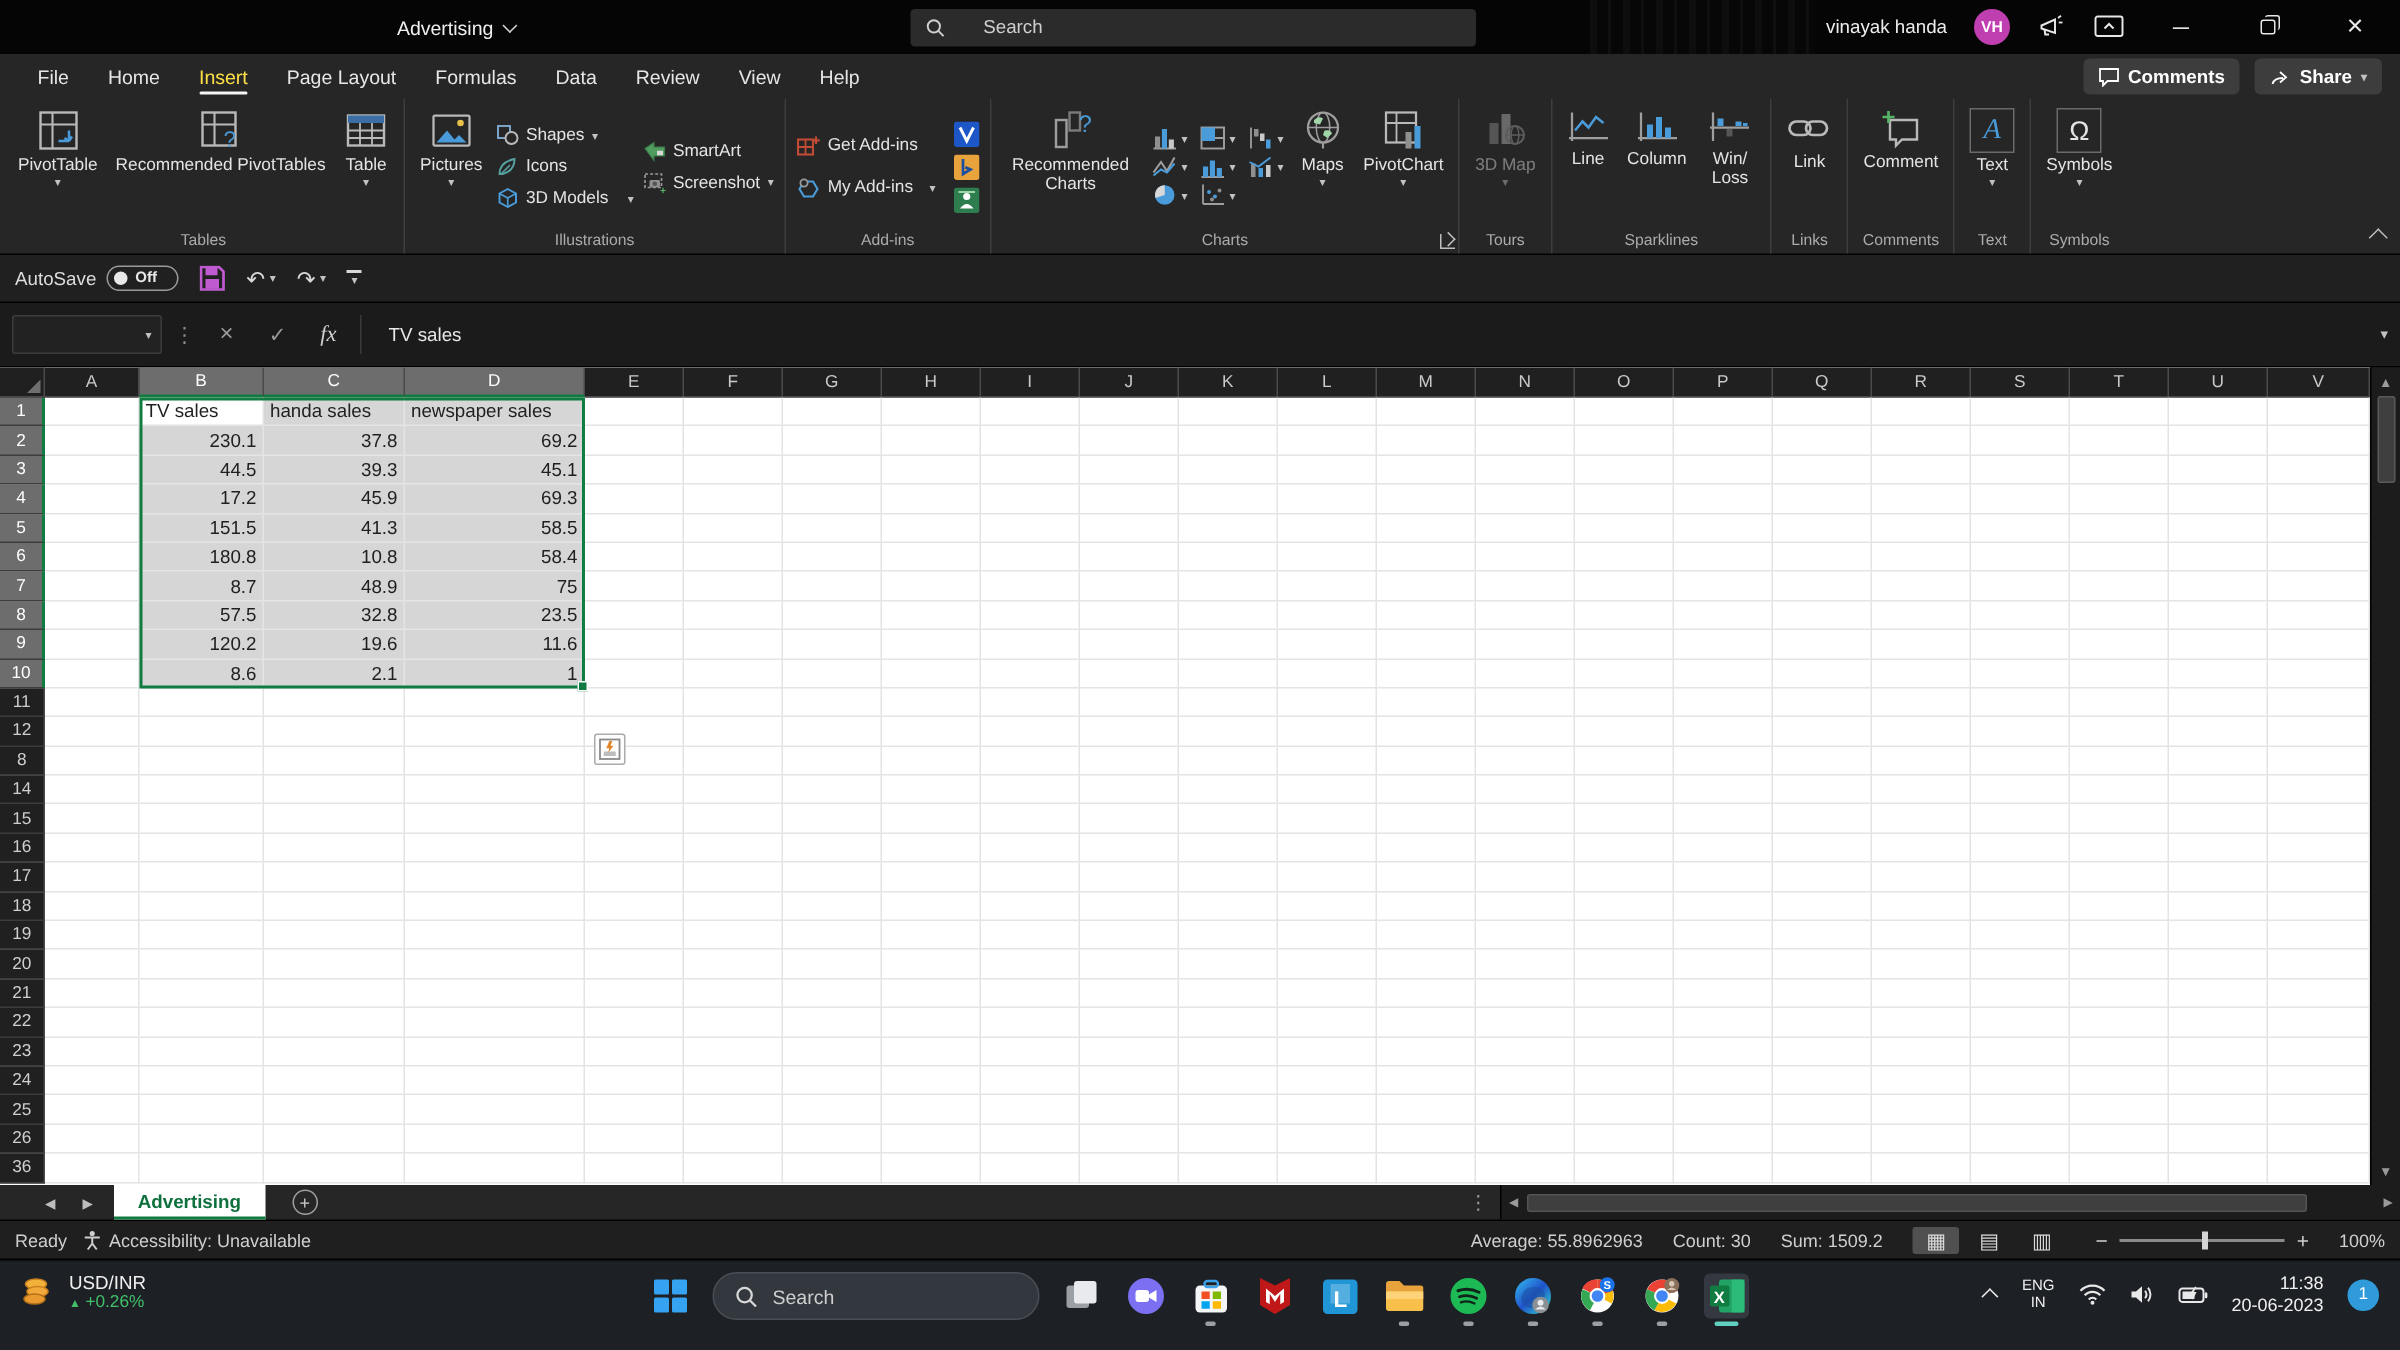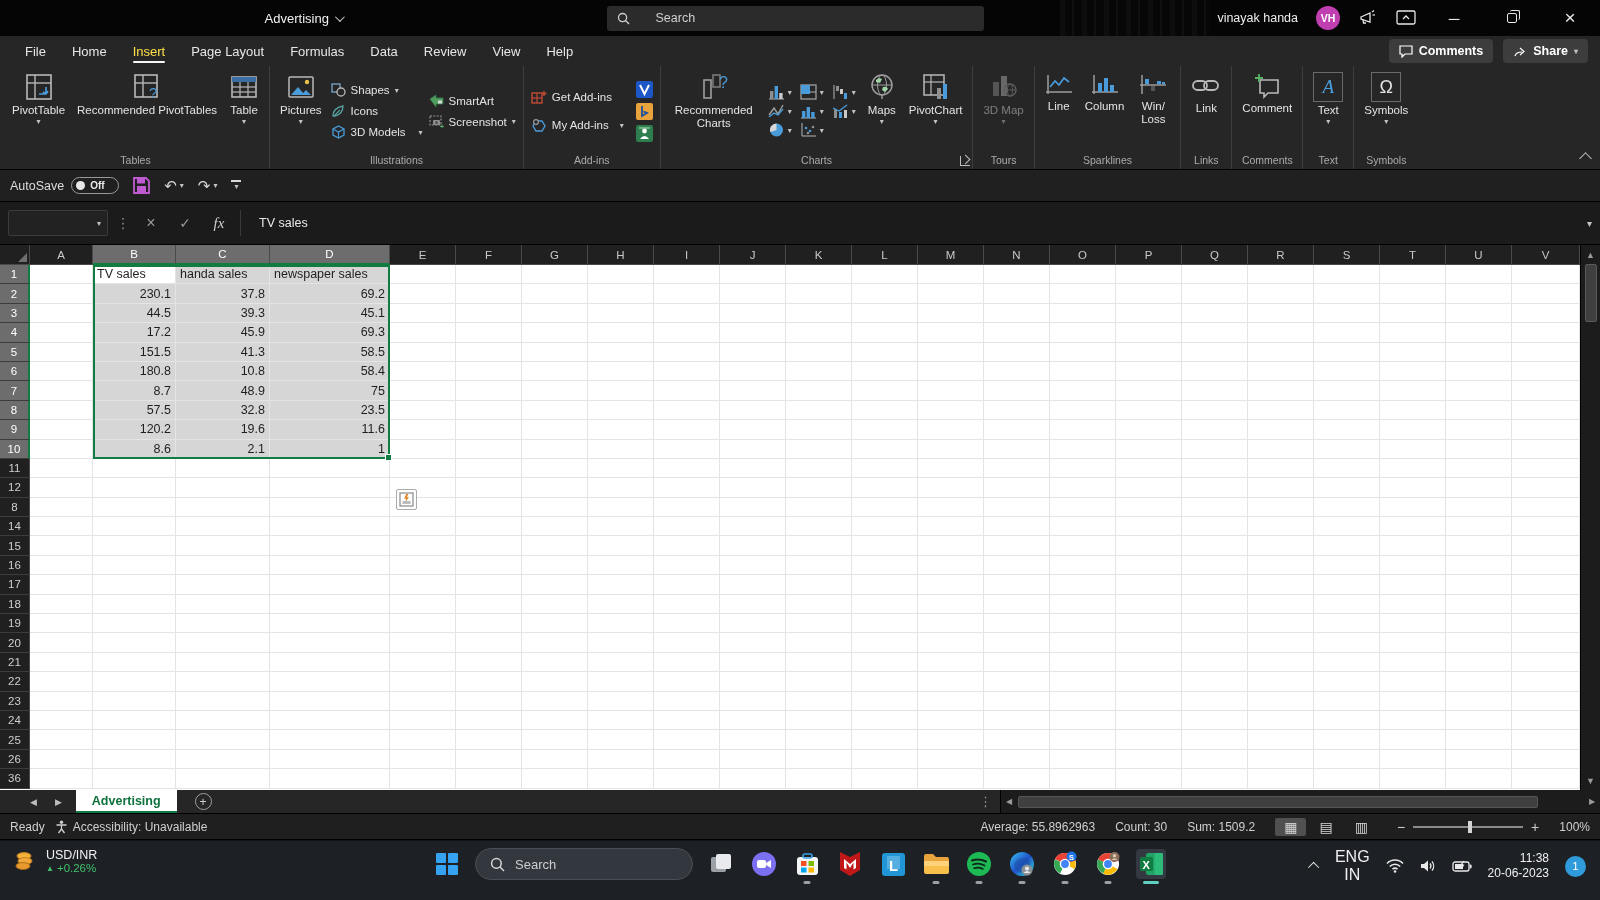--- a/index.html
+++ b/index.html
@@ -115,21 +115,21 @@
   .widget-txt .l2 { font-size:11.5px; color:#41c06a; display:flex; align-items:center; gap:3px; }
   .tk-center { display:flex; align-items:center; gap:13px; }
   .tkicon { width:30px; height:30px; display:flex; align-items:center; justify-content:center; position:relative; }
   .runline { position:absolute; bottom:-5px; left:50%; transform:translateX(-50%); width:7px; height:3px; border-radius:2px; background:#9aa0a6; }
   .startlogo { display:grid; grid-template-columns:10px 10px; grid-template-rows:10px 10px; gap:2px; }
   .startlogo div { background:#35a3f1; border-radius:1px; }
   .tk-search { height:32px; min-width:218px; background:#33373e; border:1px solid #4a4e55; border-radius:16px; display:flex; align-items:center; gap:10px; padding:0 14px; color:#cfcfcf; font-size:13px; }
   .excel-active { background:#343840; border-radius:4px; }
   .excel-active .runline { width:16px; background:#5fd0c0; }
   .tk-right { flex:1; display:flex; align-items:center; justify-content:flex-end; gap:16px; padding-right:14px; color:#f0f0f0; }
-  .lang { font-size:16px; text-align:center; line-height:1.15; }
+  .lang { font-size:10px; text-align:center; line-height:1.15; }
   .clock { text-align:right; font-size:12px; line-height:1.25; }
   .badge { width:21px; height:21px; border-radius:50%; background:#2f9bdb; color:#fff; font-size:11.5px; display:flex; align-items:center; justify-content:center; }
   .chevup { width:8px; height:8px; border-left:1.6px solid #e8e8e8; border-top:1.6px solid #e8e8e8; transform:rotate(45deg) translateY(2px); }
 
   svg { display:block; }
 </style>
 </head>
 <body>
 
 <div class="app">

